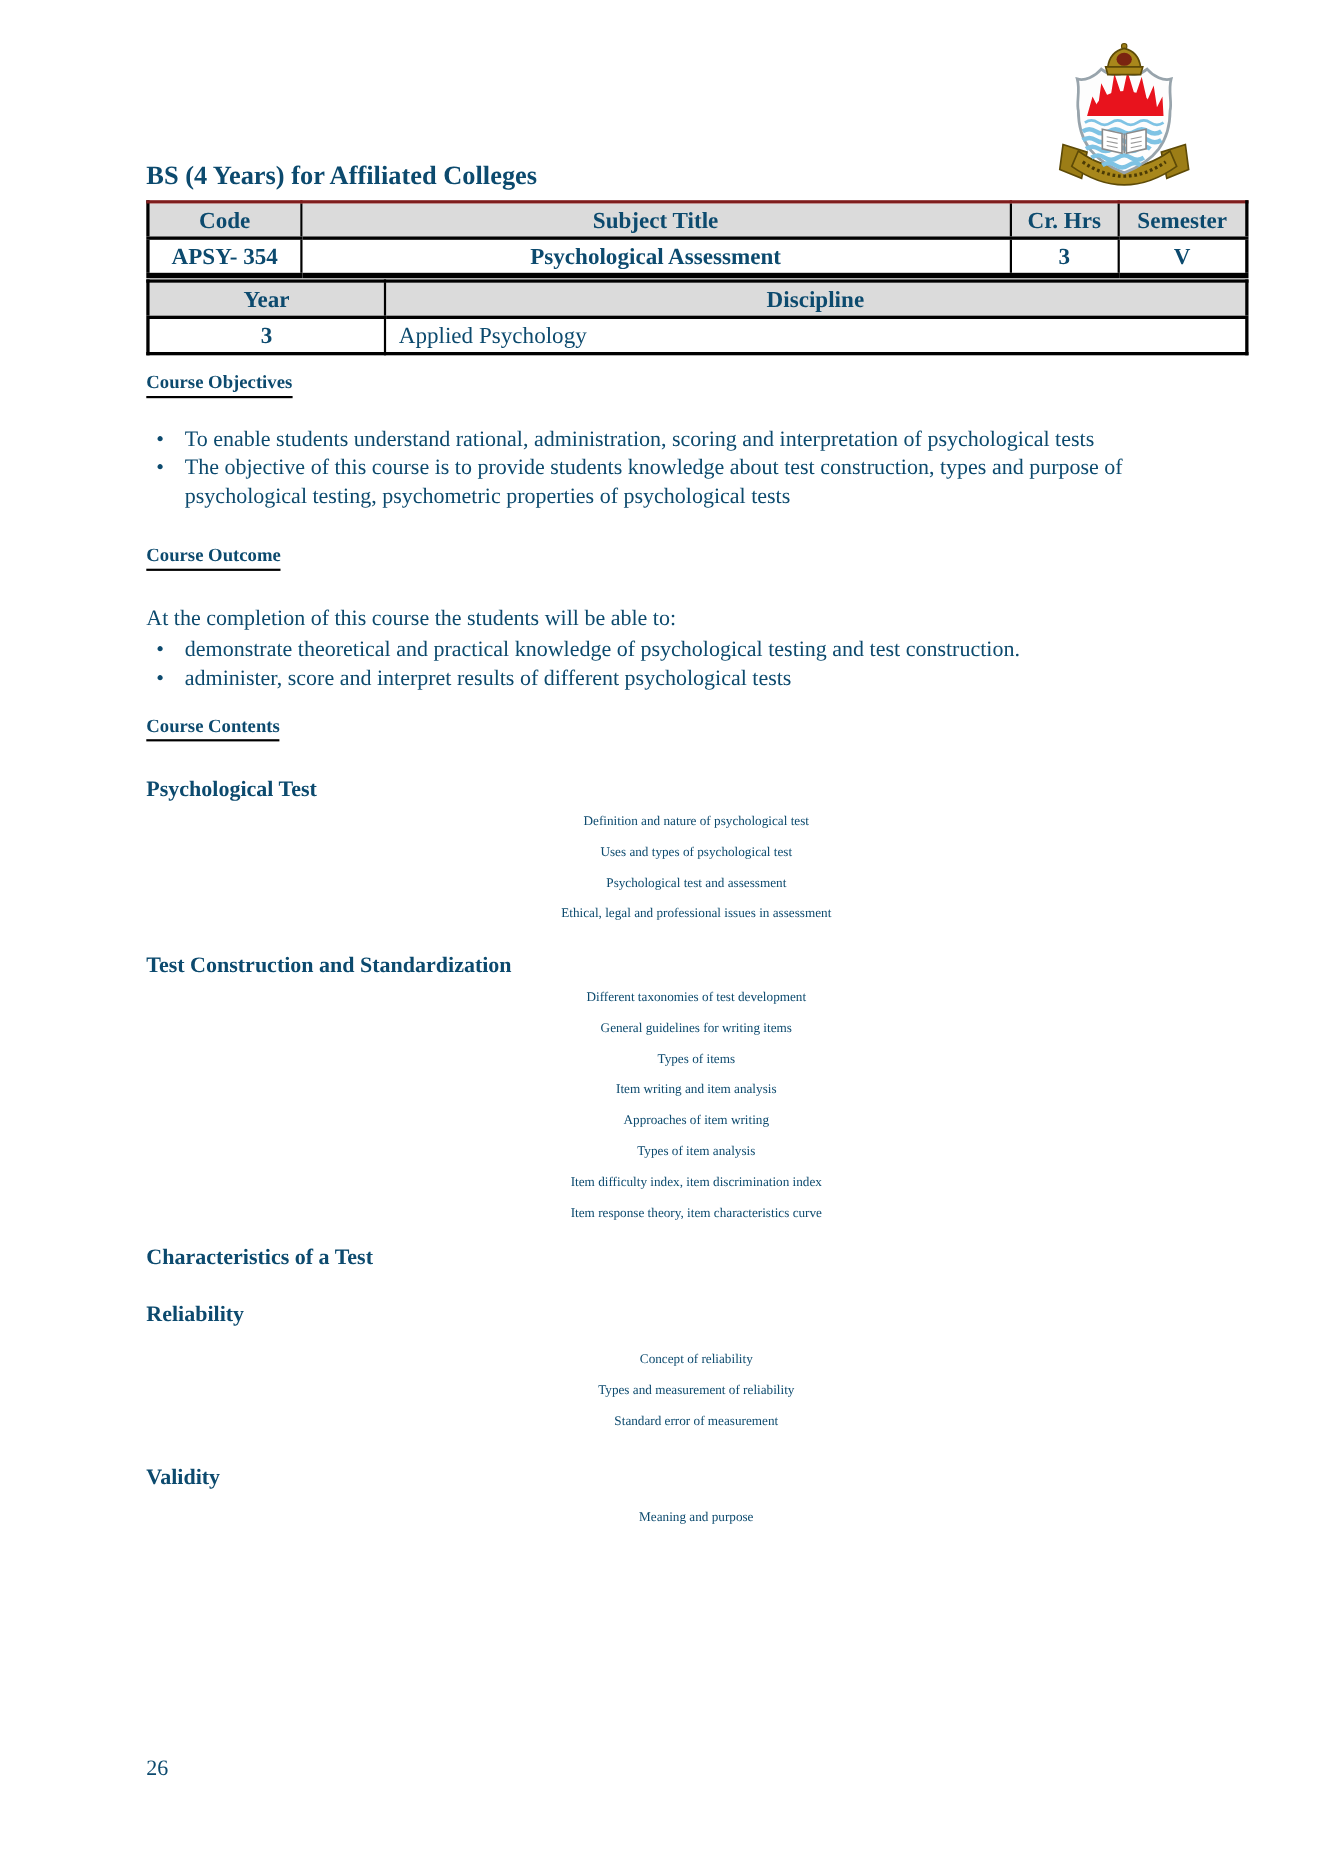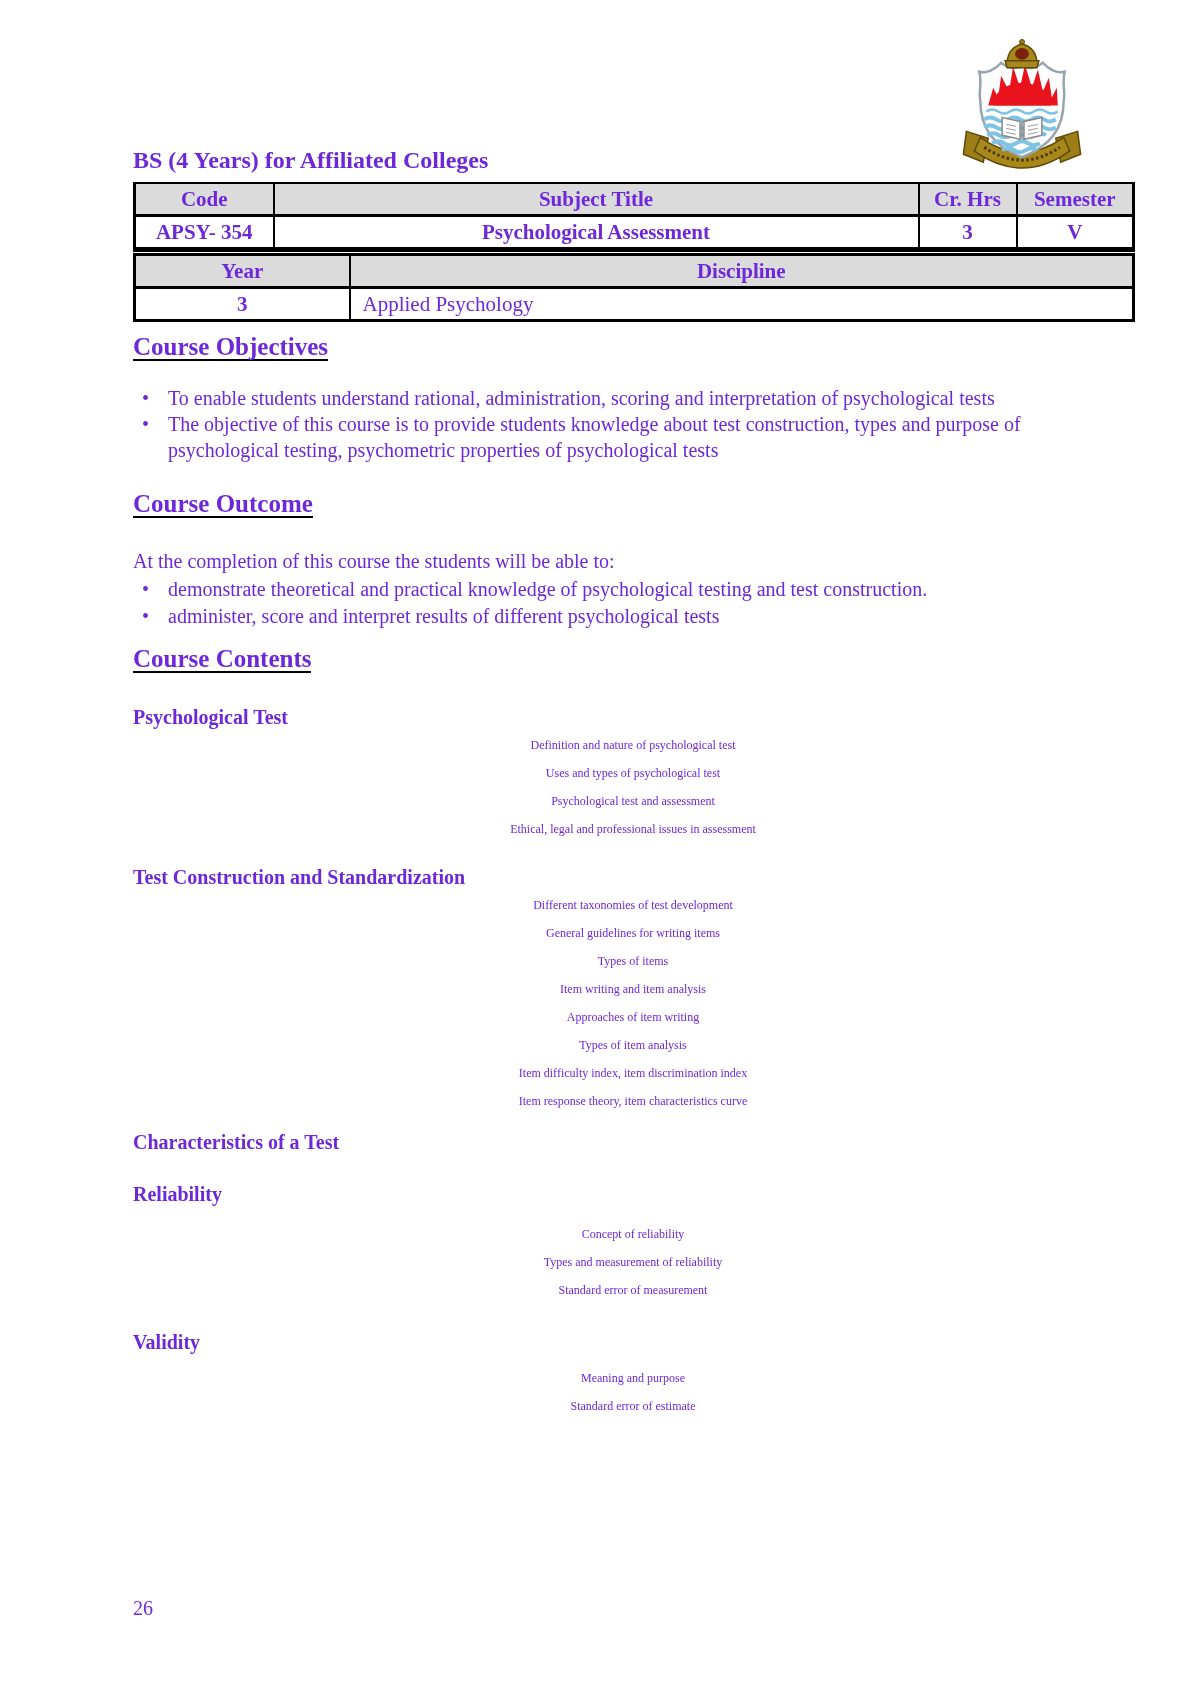--- a/index.html
+++ b/index.html
@@ -1,39 +1,39 @@
 <!DOCTYPE html>
 <html><head>
 <meta charset="utf-8">
 <style>
   html,body { margin:0; padding:0; background:#fff; }
   .page {
     position:relative; width:1200px; height:1696px; background:#ffffff;
-    font-family:"Liberation Serif","DejaVu Serif",serif; color:#6d28d9; overflow:hidden;
+    font-family:"Liberation Serif","DejaVu Serif",serif; color:#0c4a6e; overflow:hidden;
   }
   .content { position:absolute; left:133px; top:0; width:1000px; }
 
   .title { margin:146px 0 0 0; font-size:24px; line-height:28px; font-weight:bold; }
 
   table.tbl { border-collapse:collapse; width:999px; table-layout:fixed; }
   .tbl td { border:2px solid #000; font-size:21px; line-height:26px; padding:2px 6px; text-align:center; overflow:hidden; }
-  .tblA { margin-top:8px; border-top:1px solid #7f1d1d; border-left:3px solid #000; border-right:3px solid #000; }
+  .tblA { margin-top:8px; border-top:3px solid #7f1d1d; border-left:3px solid #000; border-right:3px solid #000; }
   .tblB { margin-top:1px; border:3px solid #000; }
   tr.hdr td { background:#DBDBDB; border-bottom:3px solid #000; font-weight:bold; }
   .tblA tr.val td { border-bottom:5px solid #000; font-weight:bold; }
   .tblB tr.val td.discipline-val { text-align:left; padding-left:12px; font-weight:normal; }
   .tblB tr.val td.year-val { font-weight:bold; }
   col.cA1{width:139px} col.cA2{width:645px} col.cA3{width:98px} col.cA4{width:117px}
   col.cB1{width:215px} col.cB2{width:784px}
 
   .heading-row { margin:0; }
   .gap-obj { margin-top:12px; }
   .gap-outcome { margin-top:28px; }
   .gap-contents { margin-top:16px; }
-  .heading { display:inline-block; font-size:25px; line-height:25px; font-weight:bold;
+  .heading { display:inline-block; font-size:17px; line-height:25px; font-weight:bold;
              border-bottom:2px solid #000; padding-bottom:0px; }
 
   ul.bullets { margin:24px 0 0 0; padding:0; list-style:none; width:905px; font-size:20px; line-height:26px; }
   ul.bullets li { position:relative; padding-left:35px; }
   ul.bullets li::before { content:"\2022"; position:absolute; left:9px; top:0; }
   ul.outcome { margin-top:2px; line-height:27px; }
 
   .intro { margin:30px 0 0 0; font-size:20px; line-height:26px; }
 
   .sec-title { margin:0; font-size:20px; line-height:28px; font-weight:bold; }
@@ -192,21 +192,20 @@
         <div>Concept of reliability</div>
         <div>Types and measurement of reliability</div>
         <div>Standard error of measurement</div>
       </div>
     </div>
 
     <div class="section">
       <h3 class="sec-title mt24">Validity</h3>
       <div class="sec-items imt8">
         <div>Meaning and purpose</div>
-        <div>Standard error of estimate</div>
       </div>
     </div>
 
   </div>
 
   <div class="footer">
     <span>26</span>
   </div>
 
 </div>

